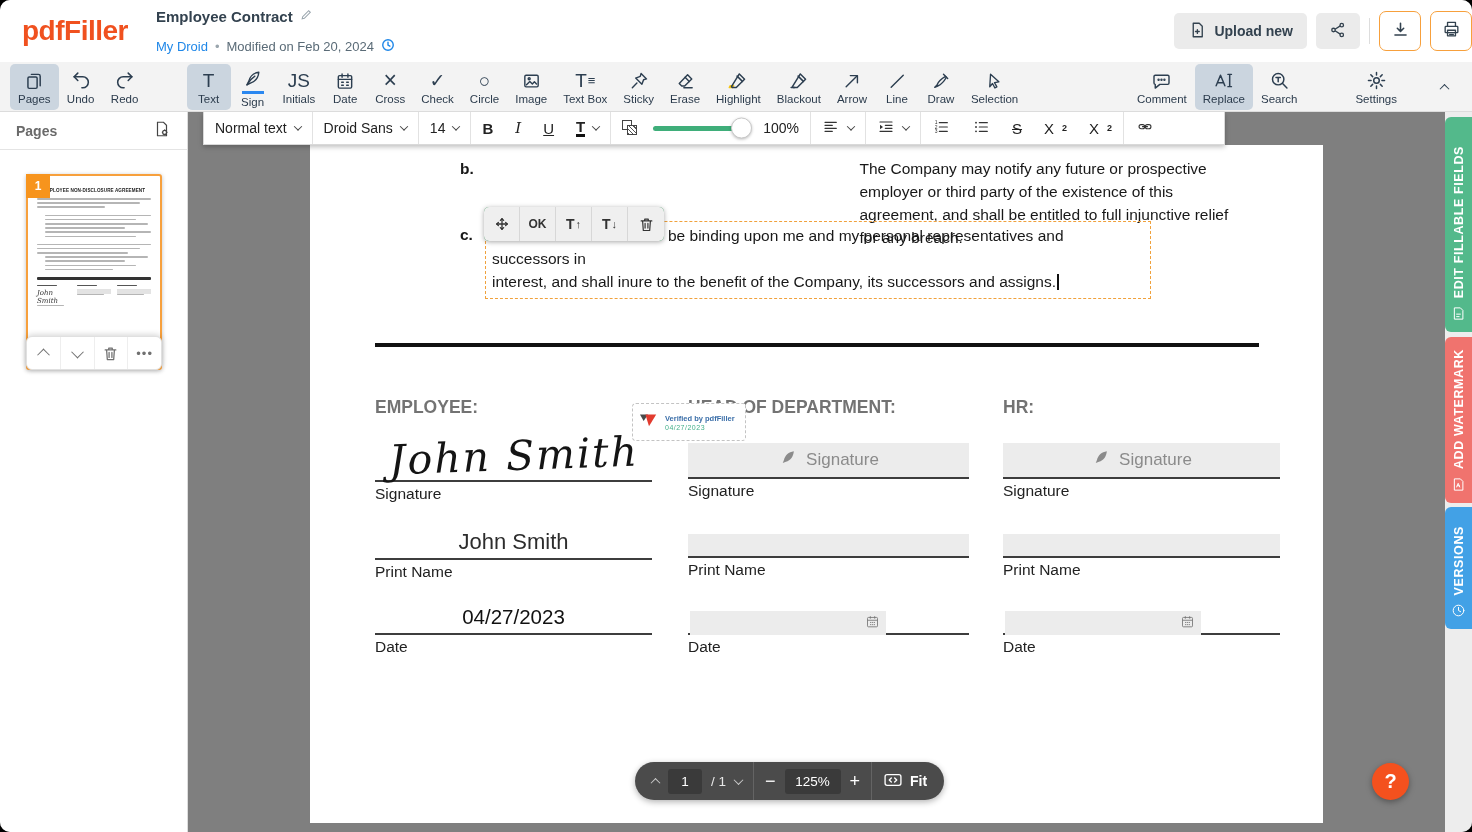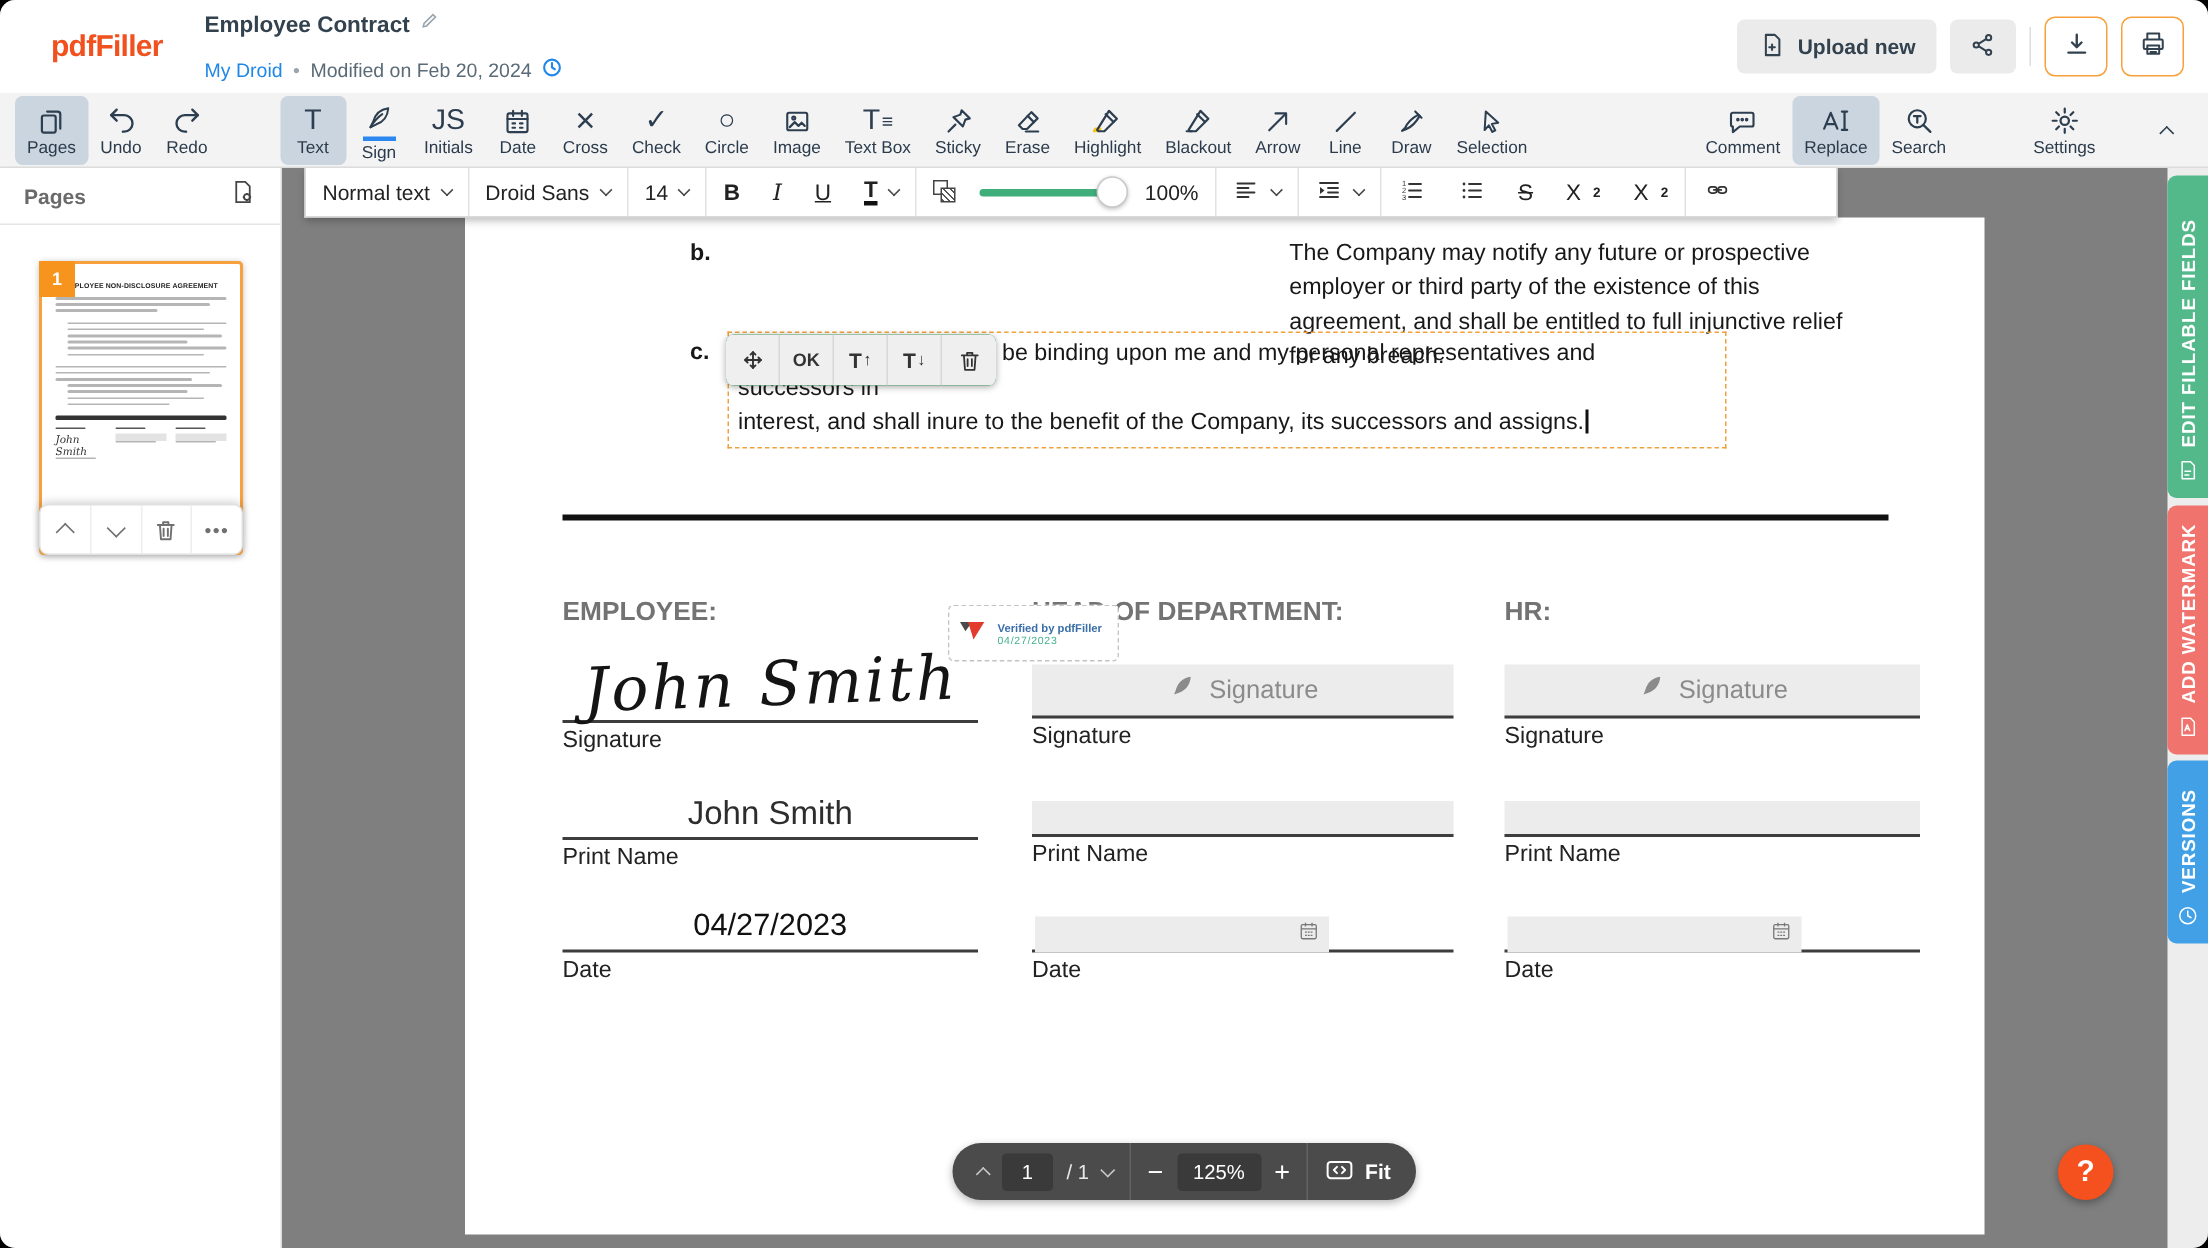--- a/index.html
+++ b/index.html
@@ -2,29 +2,29 @@
 <html><head>
 <meta charset="utf-8">
 <style>
   * { box-sizing: border-box; margin: 0; padding: 0; }
   html,body { background:#000; }
   body { font-family: "Liberation Sans", sans-serif; }
   .app { position:relative; width:1472px; height:832px; background:#7f7f7f; border-radius:10px; overflow:hidden; }
 
   
   .header { position:absolute; left:0; top:0; width:1472px; height:62px; background:#fff; display:flex; align-items:center; z-index:40; }
-  .logo { font-size:20px; font-weight:bold; color:#f0511f; margin-left:34px; letter-spacing:-0.5px; }
+  .logo { font-size:28px; font-weight:bold; color:#f0511f; margin-left:22px; letter-spacing:-0.5px; }
   .title-block { margin-left:28px; display:flex; flex-direction:column; gap:13px; }
   .doc-title-row { display:flex; align-items:center; gap:7px; }
   .doc-title { font-size:15px; font-weight:bold; color:#33424f; }
   .meta-row { display:flex; align-items:center; gap:7px; font-size:13px; }
   .mydocs { color:#1f87e8; }
   .dot-sep { color:#9aa5ad; }
   .modified { color:#5a6b77; }
-  .hdr-right { margin-left:auto; display:flex; align-items:center; gap:9px; margin-right:16px;padding-left:30px; }
+  .hdr-right { margin-left:auto; display:flex; align-items:center; gap:9px; margin-right:0;padding-left:30px; }
   .btn-gray { height:36px; background:#ebebeb; border:none; border-radius:5px; display:flex; align-items:center; gap:8px; padding:0 14px; font-size:14px; font-weight:bold; color:#33424f; }
   .btn-icon-gray { width:44px; justify-content:center; padding:0; }
   .hdr-divider { width:1px; height:26px; background:#ddd; }
   .btn-orange-outline { height:40px; background:#fff; border:1.5px solid #f7a03c; border-radius:7px; display:flex; align-items:center; justify-content:center; gap:9px; padding:0 15px; font-size:14px; font-weight:bold; color:#33424f; }
   .btn-sq { width:42px; padding:0; }
   .done-group { display:flex; height:40px; border-radius:7px; overflow:hidden; }
   .done-main { background:#f7941d; border:none; color:#fff; font-size:14px; font-weight:bold; display:flex; align-items:center; gap:9px; padding:0 17px; }
   .done-caret { background:#f7941d; border:none; border-left:1px solid rgba(255,255,255,.55); width:34px; display:flex; align-items:center; justify-content:center; color:#fff; }
 
   .chev { display:inline-block; width:7px; height:7px; border-right:1.7px solid currentColor; border-bottom:1.7px solid currentColor; transform:rotate(45deg) translate(-1px,-1px); }
@@ -90,21 +90,21 @@
   .page { position:absolute; left:122px; top:33px; width:1013px; height:678px; background:#fff; }
   .doc-text { font-size:15.5px; color:#181818; line-height:23px; }
   .clause-b { position:absolute; left:150px; top:12px; width:790px; display:flex; gap:9px; }
   .clause-marker { font-weight:bold; }
   .clause-b .doc-text { width:755px; }
   .clause-c-marker { position:absolute; left:150px; top:81px; font-weight:bold; font-size:15.5px; color:#181818; }
   .edit-box { position:absolute; left:175px; top:76px; width:666px; border:1.5px dashed #f0a13c; padding:2px 6px 5px 6px; }
   .edit-box .l1 { text-indent:176px; }
   .caret { display:inline-block; width:1.5px; height:16px; background:#111; vertical-align:-3px; margin-left:1px; }
 
-  .mini-toolbar { position:absolute; left:174px; top:78px; height:34px; display:flex; background:#15803d; border-radius:5px; box-shadow:0 1px 5px rgba(0,0,0,.35); z-index:10; overflow:hidden; }
+  .mini-toolbar { position:absolute; left:174px; top:62px; height:34px; display:flex; background:#15803d; border-radius:5px; box-shadow:0 1px 5px rgba(0,0,0,.35); z-index:10; overflow:hidden; }
   .mini-toolbar button { width:36px; height:100%; background:#efefef; border:none; border-right:1px solid #d7d7d7; display:flex; align-items:center; justify-content:center; color:#333; font-size:12px; font-weight:bold; gap:1px; }
   .mini-toolbar button:last-child { border-right:none; }
   .mini-toolbar svg { stroke:#333; fill:none; stroke-width:1.7; stroke-linecap:round; stroke-linejoin:round; }
   .tsize { font-size:14px; font-weight:bold; }
   .tarrow { font-size:11px; }
 
   .doc-rule { position:absolute; left:65px; top:198px; width:884px; height:4px; background:#111; }
 
   .col { position:absolute; top:252px; }
   .col-emp { left:65px; width:277px; }

